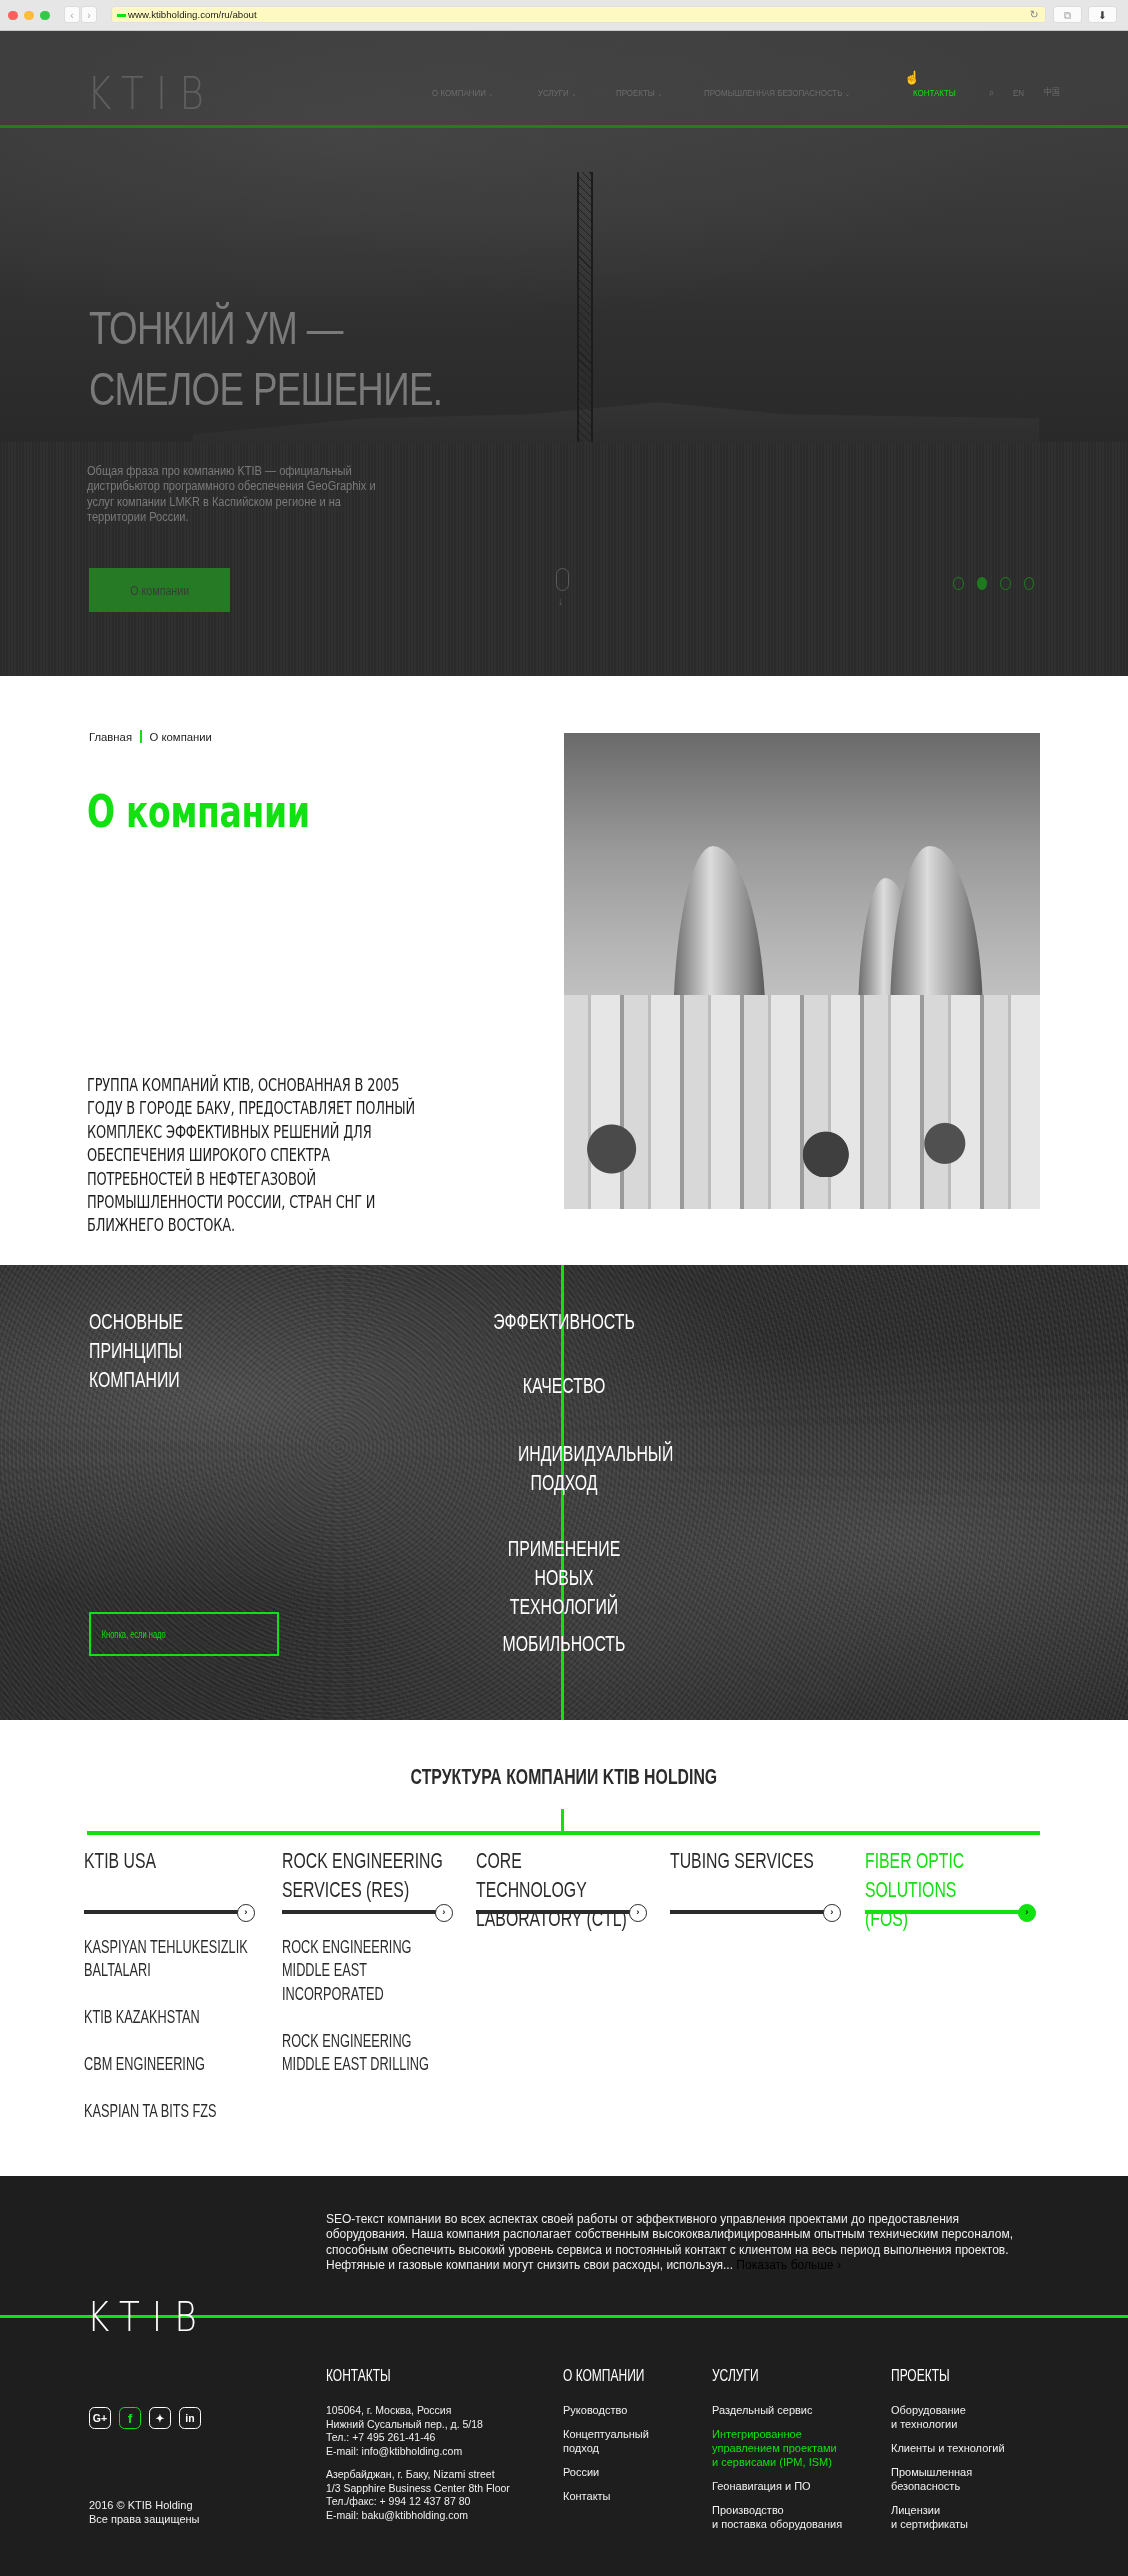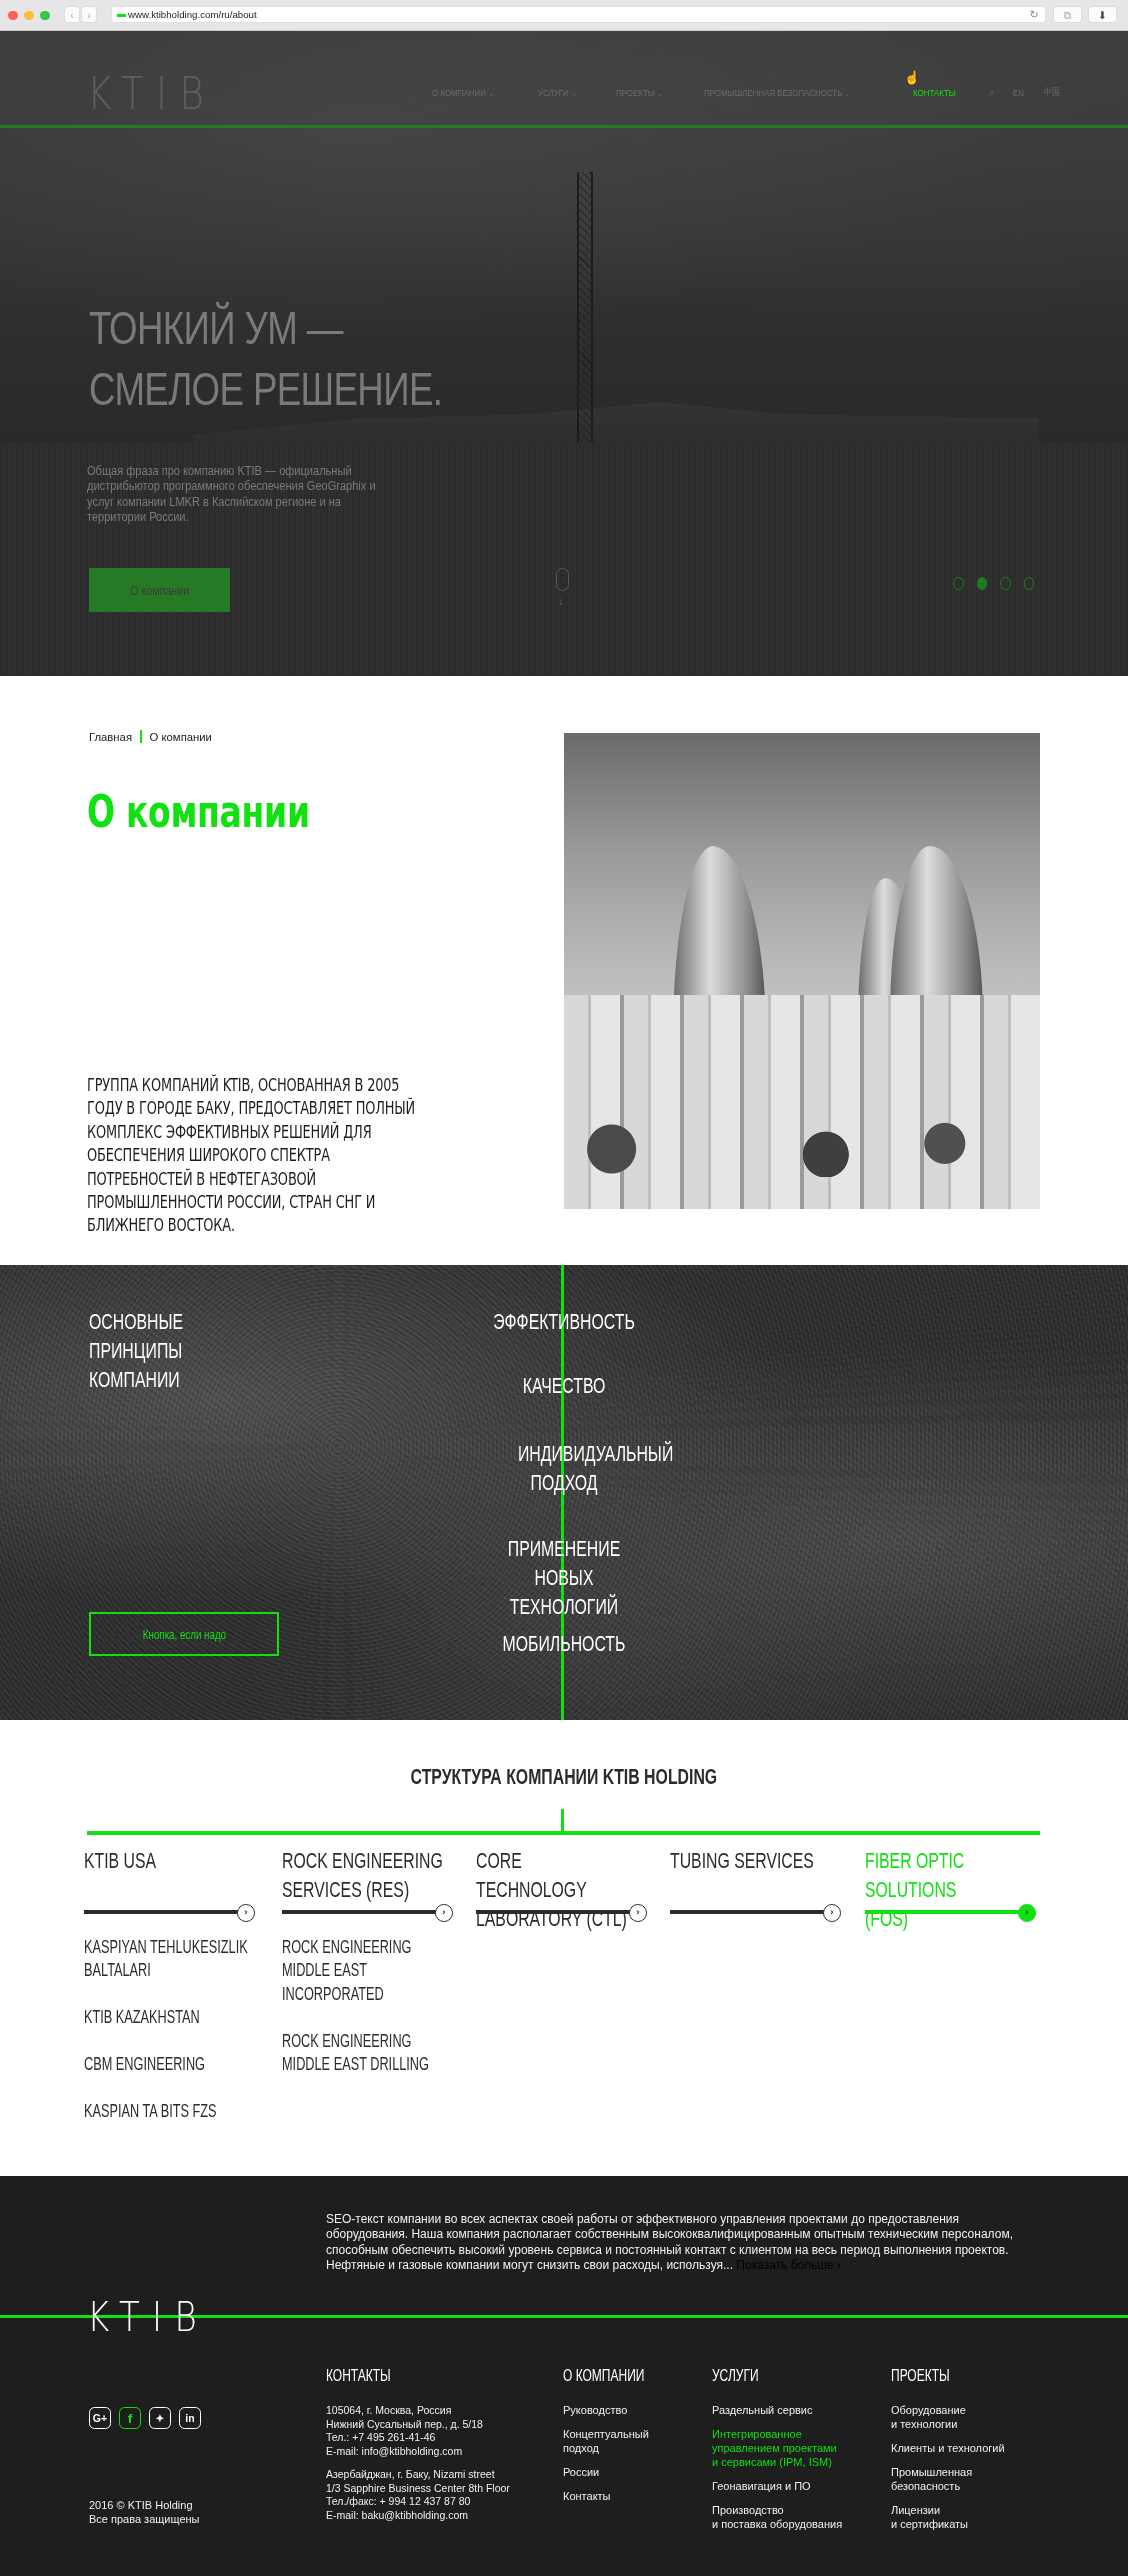--- a/index.html
+++ b/index.html
@@ -2,21 +2,21 @@
 <html style="font-size:13px"><head>
 <meta charset="utf-8">
 <style>
 *{box-sizing:border-box;margin:0;padding:0}
 body{width:1128px;height:2576px;background:#fff;font-family:"Liberation Sans",sans-serif;position:relative;overflow:hidden}
 .cond{font-family:"DejaVu Sans",sans-serif;letter-spacing:-0.4px}
 
 .chrome{position:absolute;left:0;top:0;width:1128px;height:31px;background:#e7e6e7;border-bottom:0.8px solid #c9c9c9}
 .dot{position:absolute;top:10.5px;width:9.7px;height:9.7px;border-radius:50%}
 .cbtn{position:absolute;top:5.6px;height:17.7px;background:#fbfbfb;border-radius:3.2px;border:0.8px solid #dcdcdc;color:#aaa;font-size:10.5px;text-align:center;line-height:16px}
-.urlbar{position:absolute;left:111px;top:5.6px;width:935px;height:17.7px;background:#ffffff;border-radius:3.2px;border:0.8px solid #e0e0e0}
+.urlbar{position:absolute;left:111px;top:5.6px;width:935px;height:17.7px;background:#fef9c3;border-radius:3.2px;border:0.8px solid #e0e0e0}
 .urlbar .lock{position:absolute;left:4.8px;top:7.3px;width:8.9px;height:3.2px;background:#11e011}
 .urlbar .url{position:absolute;left:16px;top:2.4px;font-size:9.7px;color:#222}
 .urlbar .reload{position:absolute;right:6.4px;top:1.6px;font-size:10.5px;color:#888}
 
 .hero{position:absolute;left:0;top:31px;width:1128px;height:645px;overflow:hidden;background:linear-gradient(180deg,#3a3a3a 0%,#343434 30%,#2e2e2e 48%,#2a2a2a 62%,#262626 72%,#2c2c2c 100%)}
 .hero .sky{position:absolute;left:0;top:0;width:100%;height:339px;background:radial-gradient(ellipse at 30% 30%,rgba(90,90,90,.35),transparent 60%),radial-gradient(ellipse at 80% 20%,rgba(80,80,80,.3),transparent 60%)}
 .hero .field{position:absolute;left:0;top:411px;width:100%;height:234px;background:repeating-linear-gradient(90deg,#2b2b2b 0 1.6px,#303030 1.6px 3.2px)}
 .hero .rig{position:absolute;left:577px;top:141px;width:16px;height:274px;border-left:2.4px solid #1c1c1c;border-right:2.4px solid #1c1c1c;background:repeating-linear-gradient(45deg,transparent 0 4.8px,#1f1f1f 4.8px 5.6px)}
 .hero .plant{position:absolute;left:193px;top:355px;width:846px;height:81px;background:linear-gradient(180deg,#393939,#2a2a2a);opacity:.8;clip-path:polygon(0 60%,20% 40%,40% 35%,55% 20%,70% 35%,100% 40%,100% 100%,0 100%)}
 .greenline{position:absolute;left:0;top:94px;width:1128px;height:3.2px;background:#267a26}
@@ -41,21 +41,21 @@
 .photo{position:absolute;left:564px;top:733px;width:476px;height:476px;overflow:hidden;background:linear-gradient(180deg,#6a6a6a 0%,#9a9a9a 25%,#b5b5b5 45%,#c0c0c0 55%,#8a8a8a 70%,#d0d0d0 82%,#777 100%)}
 .tower{position:absolute;background:linear-gradient(90deg,#6b6b6b,#dcdcdc 40%,#8d8d8d 80%,#555);border-radius:60% 80% 0 0/100% 100% 0 0}
 .blocks{position:absolute;left:0;bottom:0;width:100%;height:45%;background:repeating-linear-gradient(90deg,#d8d8d8 0 24px,#bdbdbd 24px 27px,#e6e6e6 27px 56px,#9a9a9a 56px 60px)}
 .trees{position:absolute;left:0;bottom:32px;width:100%;height:56px;background:radial-gradient(circle at 10% 50%,#4a4a4a 0 24px,transparent 25px),radial-gradient(circle at 55% 60%,#3f3f3f 0 22.6px,transparent 23.4px),radial-gradient(circle at 80% 40%,#505050 0 20px,transparent 21px)}
 
 .principles{position:absolute;left:0;top:1265px;width:1128px;height:455px;overflow:hidden;background:radial-gradient(ellipse at 20% 30%,#505050,transparent 45%),radial-gradient(ellipse at 80% 60%,#4a4a4a,transparent 50%),radial-gradient(ellipse at 50% 85%,#3a3a3a,transparent 40%),#2e2e2e}
 .principles .grain{position:absolute;inset:0;background:repeating-radial-gradient(circle at 30% 40%,rgba(255,255,255,.05) 0 1.6px,transparent 1.6px 4px),repeating-linear-gradient(37deg,rgba(0,0,0,.12) 0 2.4px,transparent 2.4px 5.6px)}
 .vline{position:absolute;left:561px;top:0;width:3.2px;height:100%;background:#11e011}
 .pr-title{position:absolute;left:89px;top:42px;font-size:22px;line-height:29px;color:#fff;text-transform:uppercase;transform:scaleX(.72);transform-origin:left;white-space:nowrap}
 .pr-item{position:absolute;left:403px;width:322px;text-align:center;font-size:22px;line-height:29px;color:#fff;text-transform:uppercase;transform:scaleX(.72)}
-.pr-btn{position:absolute;left:89px;top:347px;width:190px;height:44px;border:2.4px solid #11e011;color:#11e011;font-size:13px;display:flex;align-items:center;justify-content:center}
+.pr-btn{position:absolute;left:89px;top:347px;width:190px;height:44px;border:2.4px solid #11e011;color:#11e011;font-size:10px;display:flex;align-items:center;justify-content:flex-start}
 .pr-btn span{transform:scaleX(.75);display:inline-block;white-space:nowrap}
 
 .st-title{position:absolute;left:0;top:1764px;width:1128px;text-align:center;font-size:22px;color:#2b2b2b;text-transform:uppercase}
 .st-title span{display:inline-block;transform:scaleX(.72)}
 .st-stem{position:absolute;left:561px;top:1809px;width:3.2px;height:26px;background:#11e011}
 .st-bar{position:absolute;left:87px;top:1831px;width:953px;height:4px;background:#11e011}
 .col{position:absolute;top:1846px;width:177px}
 .col .name{font-size:22.6px;line-height:29px;color:#2b2b2b;text-transform:uppercase;transform:scaleX(.7);transform-origin:left;white-space:nowrap;height:58px}
 .col.active .name{color:#11e011}
 .col .track{position:absolute;left:0;top:64px;width:161px;height:4px;background:#2b2b2b}

